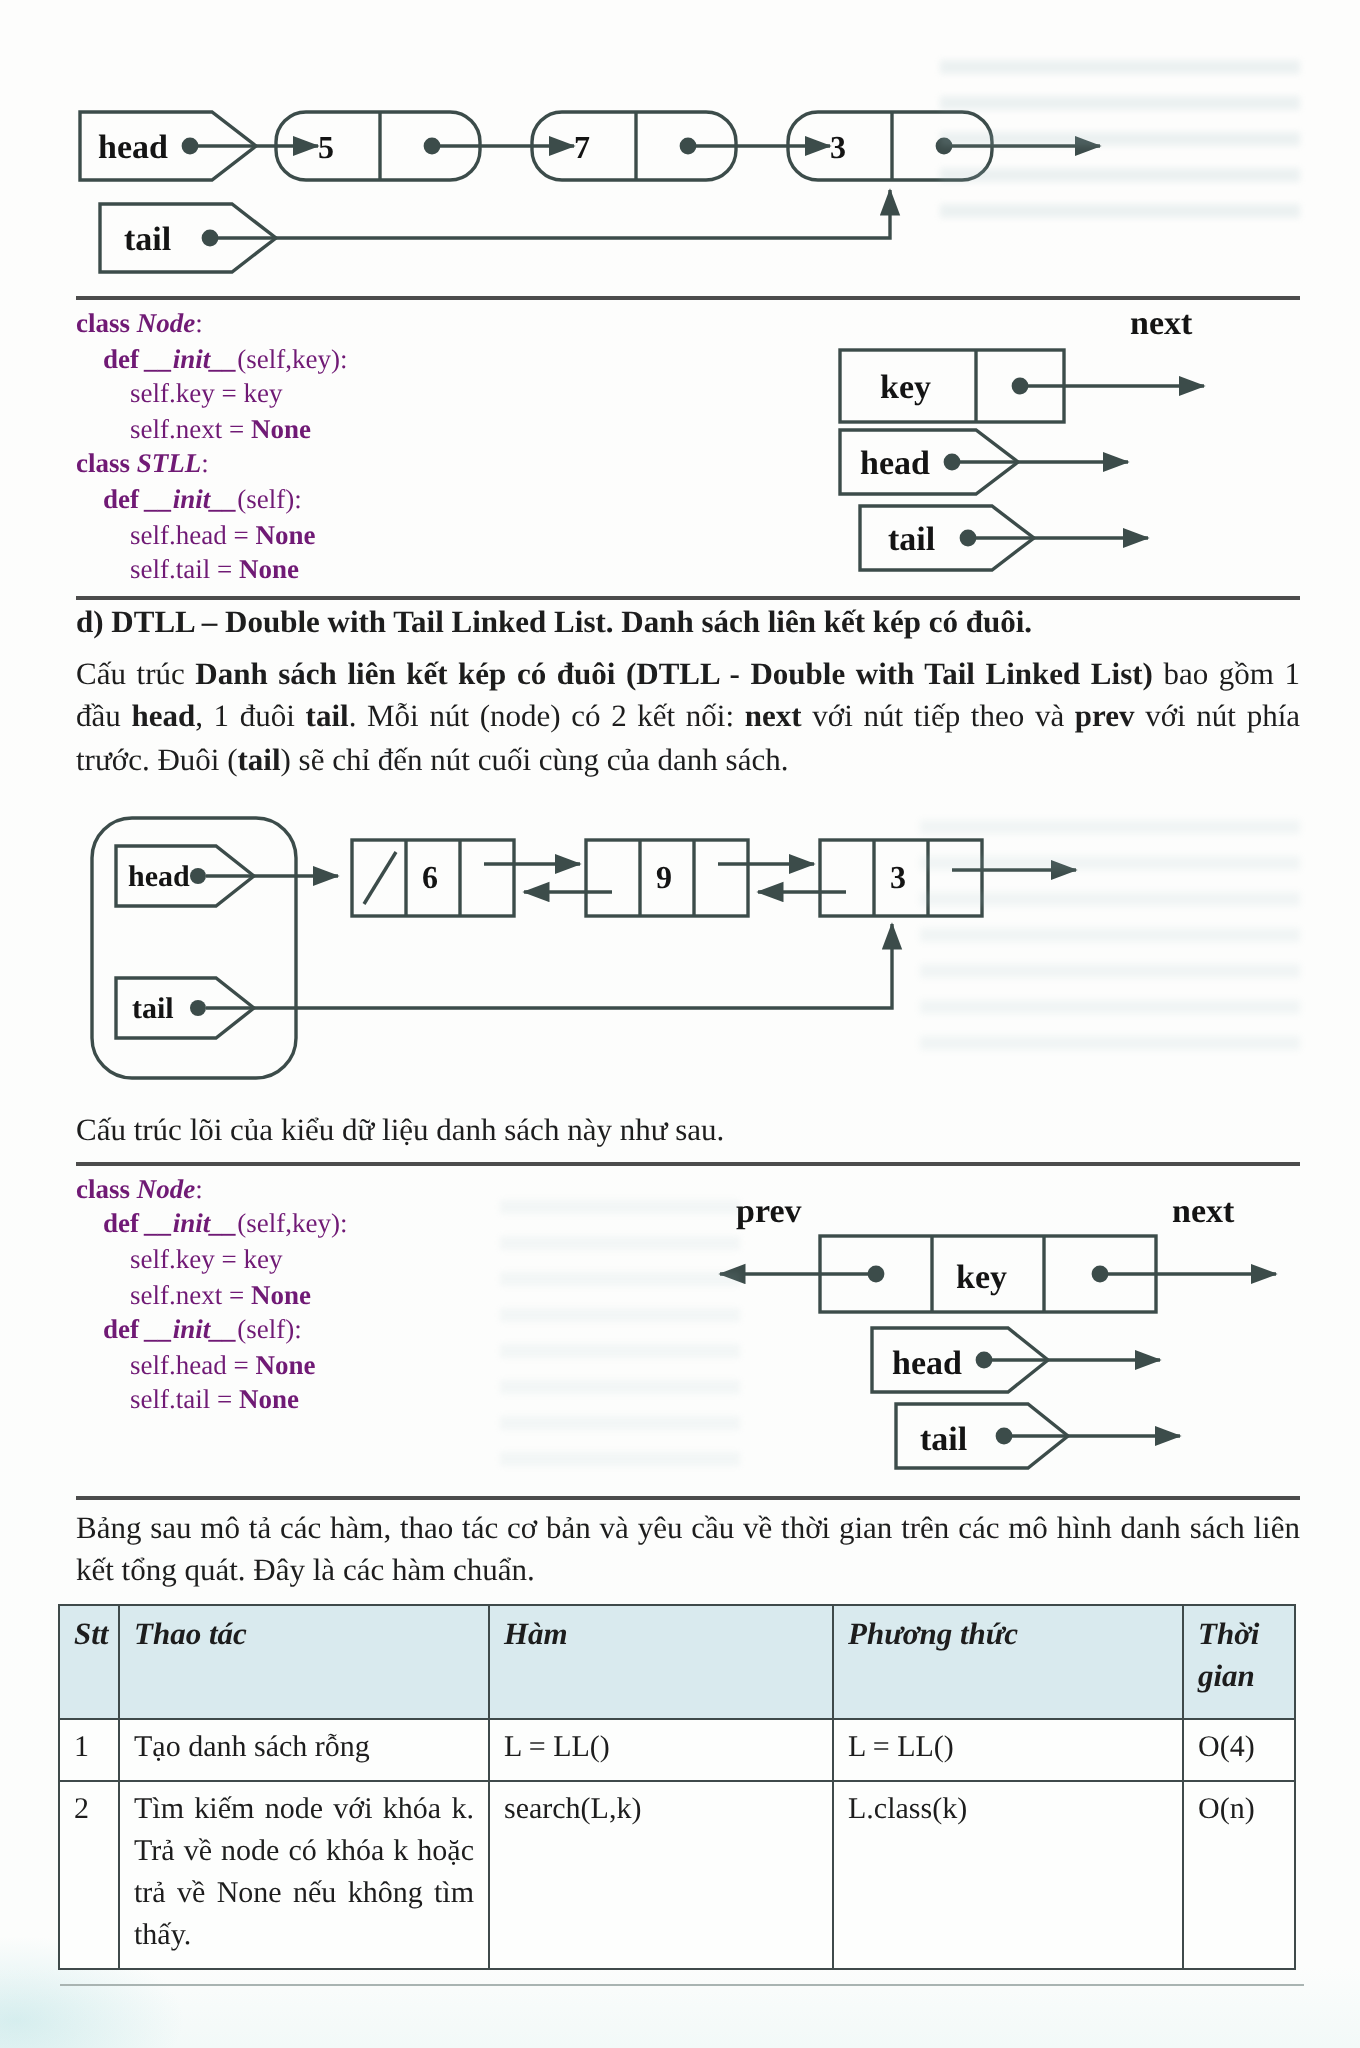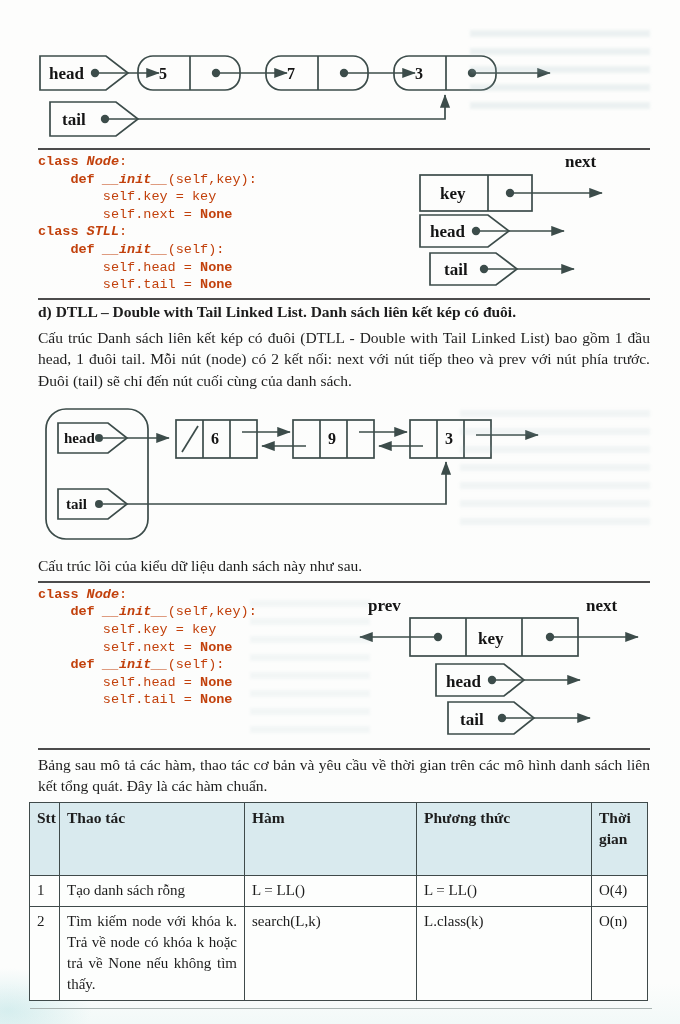--- a/index.html
+++ b/index.html
@@ -24,30 +24,30 @@
   .g3 { left:250px; top:600px; width:120px; height:140px; opacity:.10; }
 
   svg { display:block; }
   svg text { font-family:"Liberation Serif", serif; fill:#141414; }
   .dlabel { font-weight:bold; font-size:17px; }
   .dlabel-s { font-weight:bold; font-size:15px; }
   .dnum { font-weight:bold; font-size:16px; }
 
   .para { font-size:15.5px; line-height:21.5px; }
   .just { text-align:justify; }
-  .t-b { font-weight:normal;margin-top:37px; }
+  .t-b { font-weight:bold;margin-top:37px; }
 
   .codeblock {
     border-top:2px solid #4c4c4c; border-bottom:2px solid #4c4c4c;
     display:flex; align-items:flex-start;
     padding:3px 0 4px 0; margin-top:4px;
   }
   .code {
-    font-family:Liberation Mono, monospace;
-    font-size:13.5px; line-height:17.6px; color:#c2410c;
+    font-family:Liberation Serif, serif;
+    font-size:13.5px; line-height:17.6px; color:#701a75;
     flex:0 0 auto;
   }
   .code .code-line { white-space:pre; }
   .t-k { font-weight:bold; }
   .t-n { font-weight:bold; font-style:italic; }
   .t-v { font-weight:bold; }
   .side-diagram { margin-left:auto; }
 
   .heading { font-size:15.5px; font-weight:bold; margin:3px 0 6px 0; }
 
@@ -55,21 +55,21 @@
     border-collapse:collapse; table-layout:fixed;
     width:618px; margin-left:-9px; margin-top:5px;
     font-size:15px;
   }
   table.fn th, table.fn td {
     border:1.6px solid #3f4a4a; vertical-align:top;
     padding:4px 7px 5px 7px;
   }
   table.fn thead th {
     background:#d9eaee; text-align:left; font-weight:bold;
-    height:73px; font-size:15.5px; line-height:21px;
+    height:57px; font-size:15.5px; line-height:21px;font-style:italic;
   }
   table.fn td { background:#fdfefd; line-height:21px; }
   td.cj { text-align:justify;margin-left:32px; }
   .c-stt { width:30px; } .c-tt { width:185px; } .c-ham { width:172px; }
   .c-pt { width:175px; } .c-tg { width:56px; }
 
   .footer { margin:7px 0 0 -8px; width:622px;
     border-top:1.2px solid #a9b4b2; padding-top:5px;
     text-align:right; font-size:13.5px; color:#2e3434;
     letter-spacing:3.5px;

